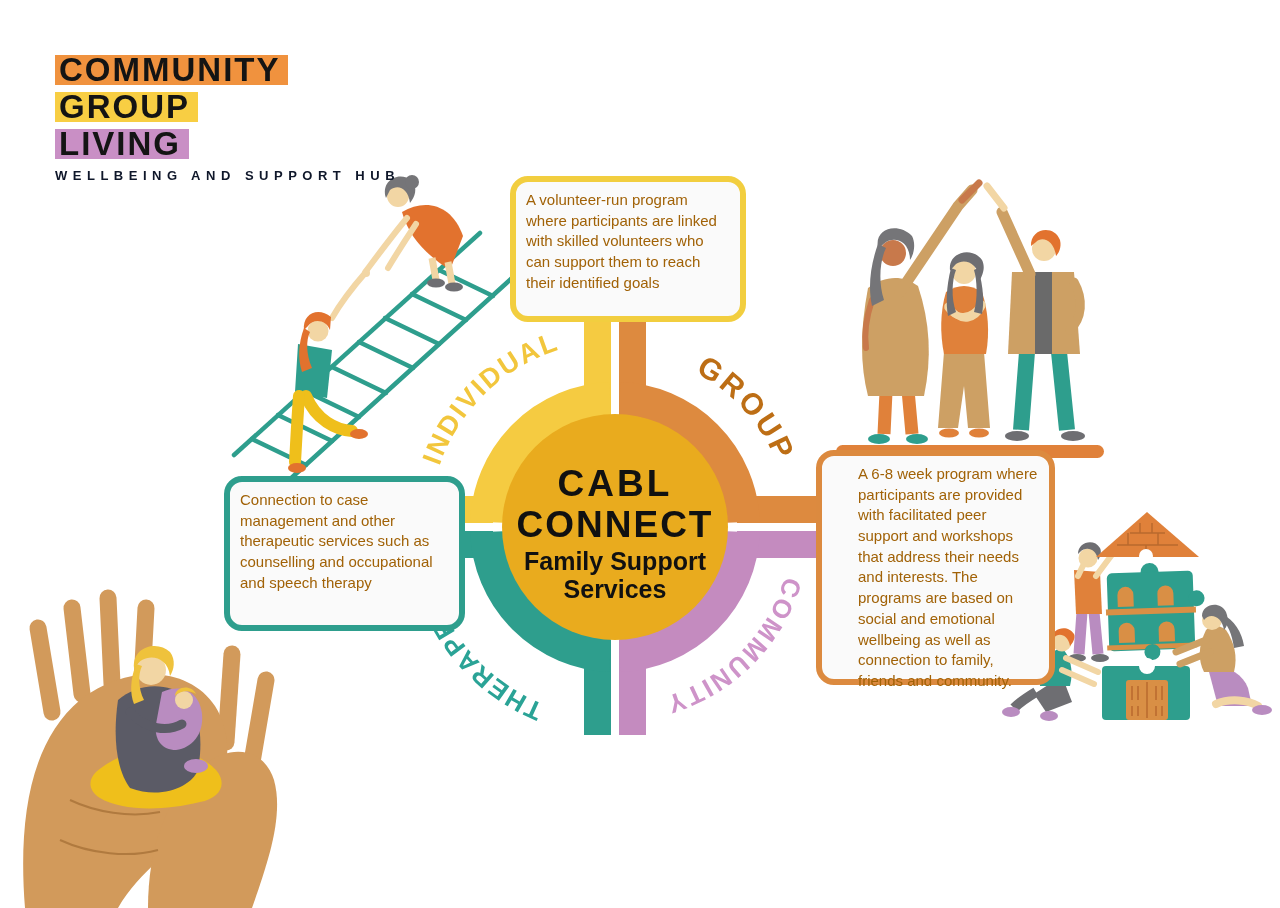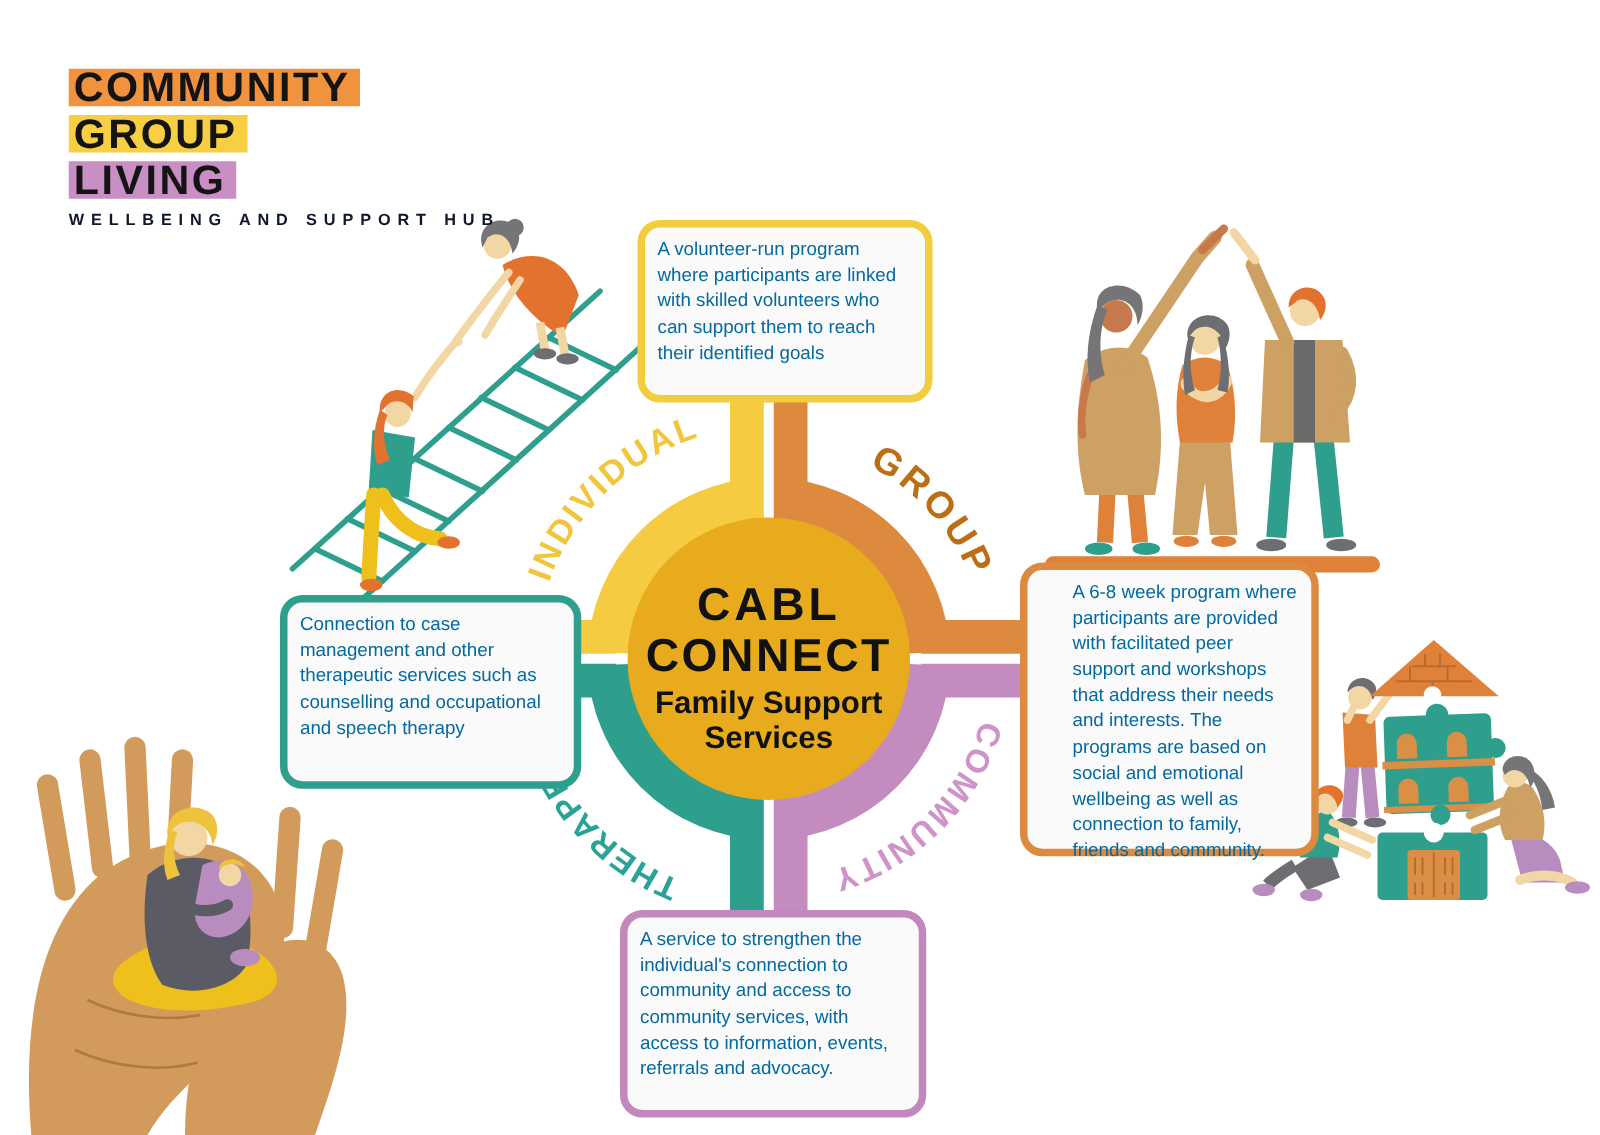--- a/index.html
+++ b/index.html
@@ -22,21 +22,21 @@
   .hl-3{background:#C98FC5;}
   .logo-sub{
     margin-top:9px;font-size:13px;font-weight:600;letter-spacing:5.5px;
     color:#0f172a;white-space:nowrap;
   }
 
   
   .note{
     position:absolute;z-index:2;box-sizing:border-box;background:#FAFAFA;
     border:6px solid #000;border-radius:18px;padding:8px 10px;
-    font-size:15px;line-height:1.38;color:#0369a1;font-weight:400;
+    font-size:15px;line-height:1.38;color:#a16207;font-weight:400;
   }
   .note-individual {left:510px;top:176px;width:236px;height:146px;border-color:#F2CE3F;}
   .note-group      {left:816px;top:450px;width:239px;height:235px;border-color:#DC8A3F;padding-left:36px;}
   .note-therapeutic{left:181px;top:476px;width:241px;height:155px;border-color:#2E9E8D;margin-left:43px;}
   .note-community  {left:496px;top:728px;width:245px;height:166px;border-color:#C287BD;}
 </style>
 </head>
 <body>
 
 <div class="canvas">
@@ -259,15 +259,14 @@
     </div>
     <div class="logo-line">
       <span class="hl hl-3">LIVING</span>
     </div>
     <div class="logo-sub">WELLBEING AND SUPPORT HUB</div>
   </div>
 
   <div class="note note-individual">A volunteer-run program where participants are linked with skilled volunteers who can support them to reach their identified goals</div>
   <div class="note note-group">A 6-8 week program where participants are provided with facilitated peer support and workshops that address their needs and interests. The programs are based on social and emotional wellbeing as well as connection to family, friends and community.</div>
   <div class="note note-therapeutic">Connection to case management and other therapeutic services such as counselling and occupational and speech therapy</div>
-  <div class="note note-community">A service to strengthen the individual's connection to community and access to community services, with access to information, events, referrals and advocacy.</div>
 
 </div>
 
 </body></html>

